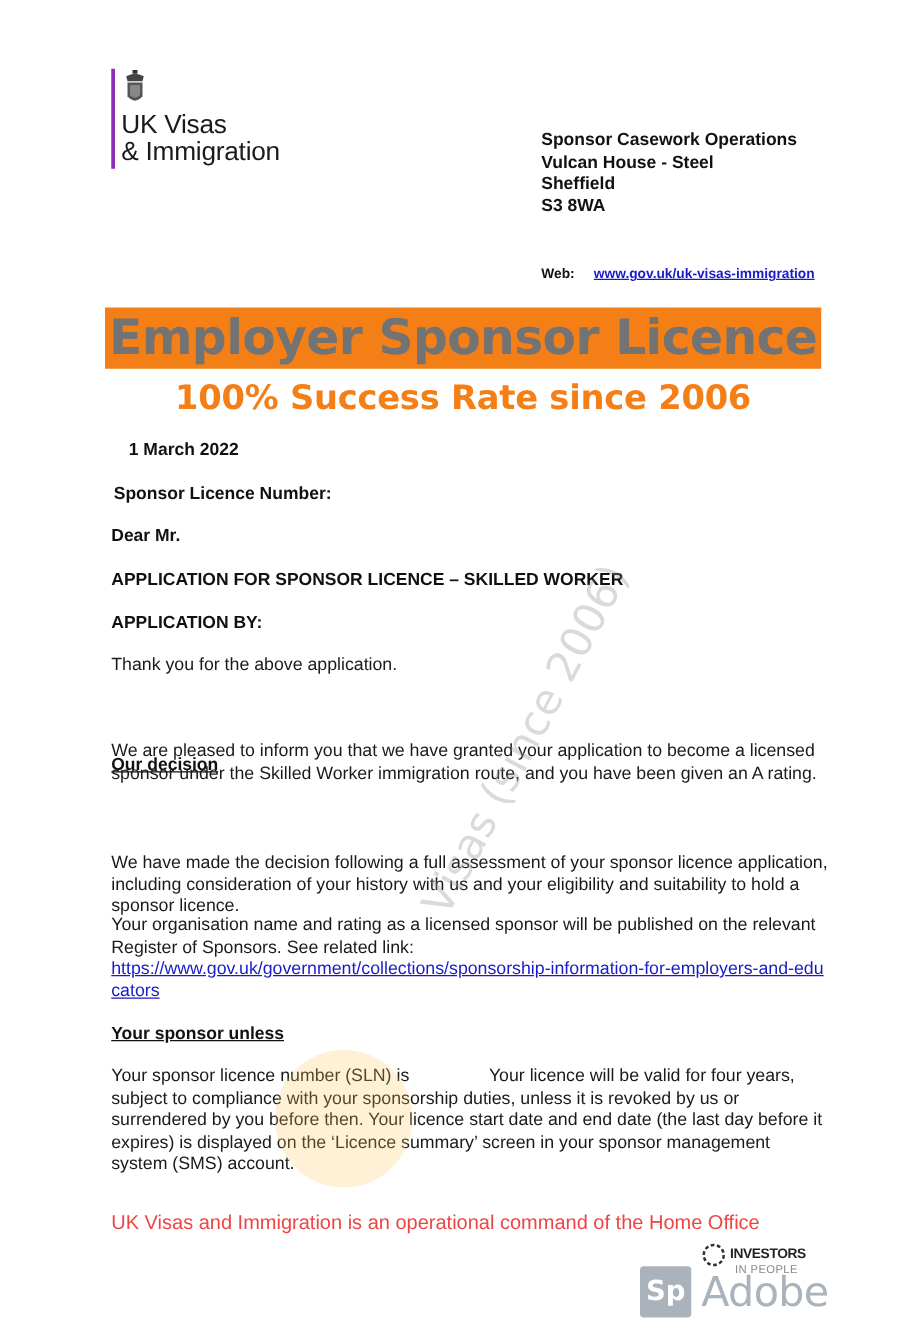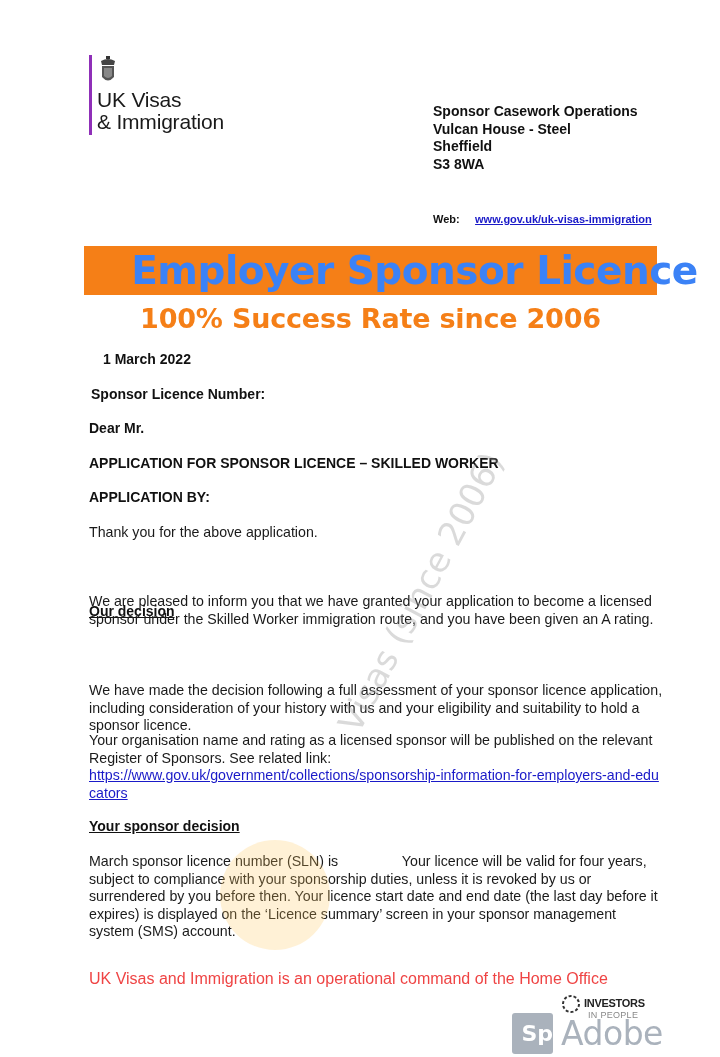--- a/index.html
+++ b/index.html
@@ -13,35 +13,35 @@
     .crest { left: 98px; top: 56px; width: 20px; height: 30px; }
     .logo-text { left: 97px; top: 89px; font-size: 21px; line-height: 22px; color: #1a1a1a; letter-spacing: -0.2px; }
     
     .address { left: 433px; top: 103px; font-size: 14px; font-weight: bold; line-height: 17.5px; color: #111; }
     .web { left: 433px; top: 213px; font-size: 11px; font-weight: bold; color: #111; }
     .web-label { display: inline-block; width: 39px; }
     .web a { color: #1a1ac8; text-decoration: underline; margin-top: 33px; }
     
     .banner { left: 84px; top: 246px; width: 573px; height: 49px; background: #f57f17; }
     .banner-text { left: 84px; top: 246px; width: 573px; height: 49px; line-height: 49px; text-align: center;
-      color: #3b82f6; font-weight: bold; font-size: 39px; font-family: "DejaVu Sans", sans-serif; letter-spacing: -0.5px; padding-left: 44px; }
+      color: #737373; font-weight: bold; font-size: 39px; font-family: "DejaVu Sans", sans-serif; letter-spacing: -0.5px; }
     .subtitle { left: 84px; top: 303px; width: 573px; text-align: center; color: #f57f17; font-weight: bold;
       font-size: 27px; font-family: "DejaVu Sans", sans-serif; letter-spacing: -0.2px; }
     
     .bold { font-weight: bold; font-size: 14px; }
     .para { left: 89px; width: 575px; font-size: 14.2px; line-height: 17.5px; color: #1a1a1a; }
     .heading-u { left: 89px; font-size: 14px; font-weight: bold; text-decoration: underline; }
     .link { color: #1a1ac8; text-decoration: underline; }
     
     .footer-text { left: 89px; top: 970px; font-size: 16px; color: #ef4444; }
     .iip-wreath { left: 560px; top: 993px; width: 22px; height: 22px; }
     .iip-title { left: 584px; top: 997px; font-size: 11px; font-weight: bold; letter-spacing: -0.3px; color: #222; }
     .iip-sub { left: 588px; top: 1010px; font-size: 9px; color: #888; letter-spacing: 0.3px; }
     .spark-box { left: 512px; top: 1013px; width: 41px; height: 41px; background: #aab2bc; border-radius: 3px;
-      color: #fff; font-weight: bold; font-size: 22px; line-height: 41px; text-align: right; font-family: "DejaVu Sans", sans-serif; }
+      color: #fff; font-weight: bold; font-size: 22px; line-height: 41px; text-align: center; font-family: "DejaVu Sans", sans-serif; }
     .spark-text { left: 561px; top: 1013px; font-size: 33px; color: #aab2bc; font-family: "DejaVu Sans", sans-serif; line-height: 41px; letter-spacing: -0.5px; }
     
     .wm { pointer-events: none; }
     .wm-text { left: 330px; top: 720px; transform: rotate(-62deg); transform-origin: left top; font-size: 34px;
       color: rgba(150,150,150,0.35); font-family: "DejaVu Sans", sans-serif; white-space: nowrap; }
     .wm-circle { left: 220px; top: 840px; width: 110px; height: 110px; border-radius: 50%; background: rgba(255,200,90,0.25); }
   </style>
 </head>
 <body>
 
@@ -80,23 +80,23 @@
 <div class="abs para" style="top:524px;">Thank you for the above application.</div>
 
 <div class="abs heading-u" style="top:559px;margin-top:44px;">Our decision</div>
 <div class="abs para" style="top:593px;">We are pleased to inform you that we have granted your application to become a licensed sponsor under the Skilled Worker immigration route, and you have been given an A rating.</div>
 <div class="abs para" style="top:662px;margin-top:20px;">We have made the decision following a full assessment of your sponsor licence application, including consideration of your history with us and your eligibility and suitability to hold a sponsor licence.</div>
 <div class="abs para" style="top:732px;">
   <span>Your organisation name and rating as a licensed sponsor will be published on the relevant Register of Sponsors. See related link:</span>
   <a class="link" style="display:block; word-break:break-all;">https://www.gov.uk/government/collections/sponsorship-information-for-employers-and-educators</a>
 </div>
 
-<div class="abs heading-u" style="top:818px;">Your sponsor decision</div>
+<div class="abs heading-u" style="top:818px;">Your sponsor unless</div>
 <div class="abs para" style="top:853px;">
-  <span>March sponsor licence number (SLN) is</span><span style="display:inline-block; width:60px;"></span>
+  <span>Your sponsor licence number (SLN) is</span><span style="display:inline-block; width:60px;"></span>
   <span>Your licence will be valid for four years, subject to compliance with your sponsorship duties, unless it is revoked by us or surrendered by you before then. Your licence start date and end date (the last day before it expires) is displayed on the ‘Licence summary’ screen in your sponsor management system (SMS) account.</span>
 </div>
 
 <div class="abs wm wm-circle"></div>
 <div class="abs wm wm-text">Visas (since 2006)</div>
 
 <div class="abs footer-text">UK Visas and Immigration is an operational command of the Home Office</div>
 <svg class="abs iip-wreath" viewBox="0 0 22 22">
   <circle cx="11" cy="11" r="8" fill="none" stroke="#333" stroke-width="2" stroke-dasharray="3 2"></circle>
 </svg>

